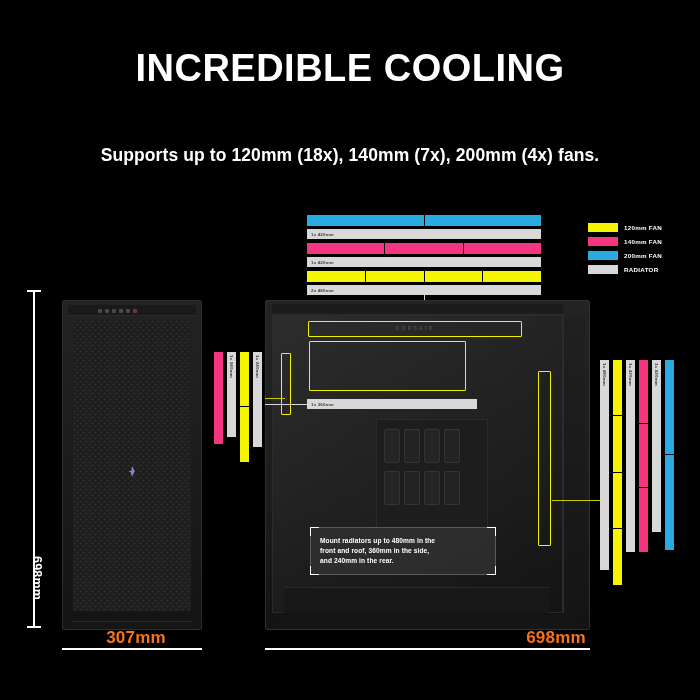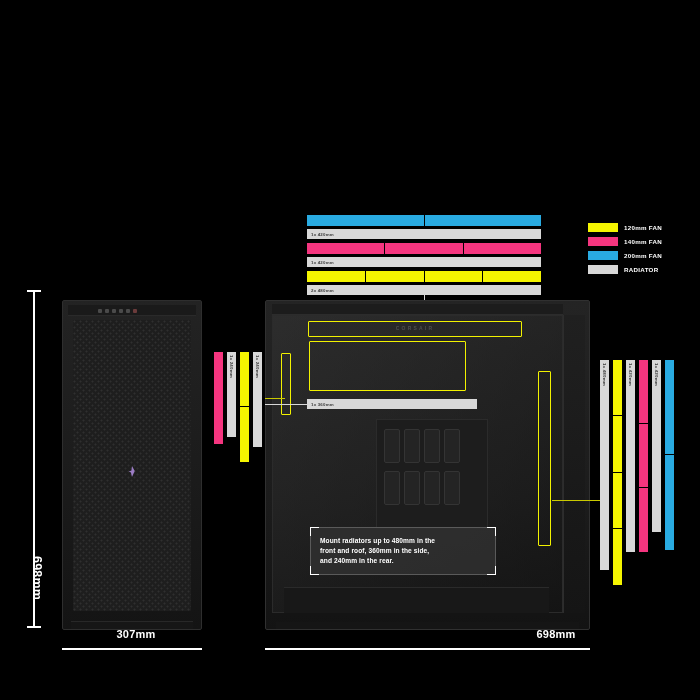--- a/index.html
+++ b/index.html
@@ -150,35 +150,37 @@
   .corner.tl{ left:-1px; top:-1px; border-right:none; border-bottom:none; }
   .corner.tr{ right:-1px; top:-1px; border-left:none; border-bottom:none; }
   .corner.bl{ left:-1px; bottom:-1px; border-right:none; border-top:none; }
   .corner.br{ right:-1px; bottom:-1px; border-left:none; border-top:none; }
 
   
   .dimline-h{ position:absolute; height:2px; background:#ffffff; }
   .dimline-v{ position:absolute; width:2px; background:#ffffff; }
   .dimcap{ position:absolute; background:#ffffff; }
   .dimlabel-h{
-    position:absolute; font-size:11px; font-weight:700; color:#ffffff;
+    position:absolute; font-size:17px; font-weight:700; color:#f97316;
     letter-spacing:0.2px;
   }
   .dimlabel-v{
     position:absolute; font-size:12.5px; font-weight:700; color:#fff;
     transform:rotate(90deg); transform-origin:left top; letter-spacing:0.2px;
   }
 </style>
 </head>
 <body>
 
 <div id="stage">
 
   <div class="headline">
-  </div>
+    <div>INCREDIBLE COOLING</div>
+  </div>
+  <div class="subtitle">Supports up to 120mm (18x), 140mm (7x), 200mm (4x) fans.</div>
 
   <div class="legend">
     <div class="legend-row">
       <span class="legend-swatch" style="background:#f5f500"></span>
       <span class="legend-label">120mm FAN</span>
     </div>
     <div class="legend-row">
       <span class="legend-swatch" style="background:#f5357f"></span>
       <span class="legend-label">140mm FAN</span>
     </div>

